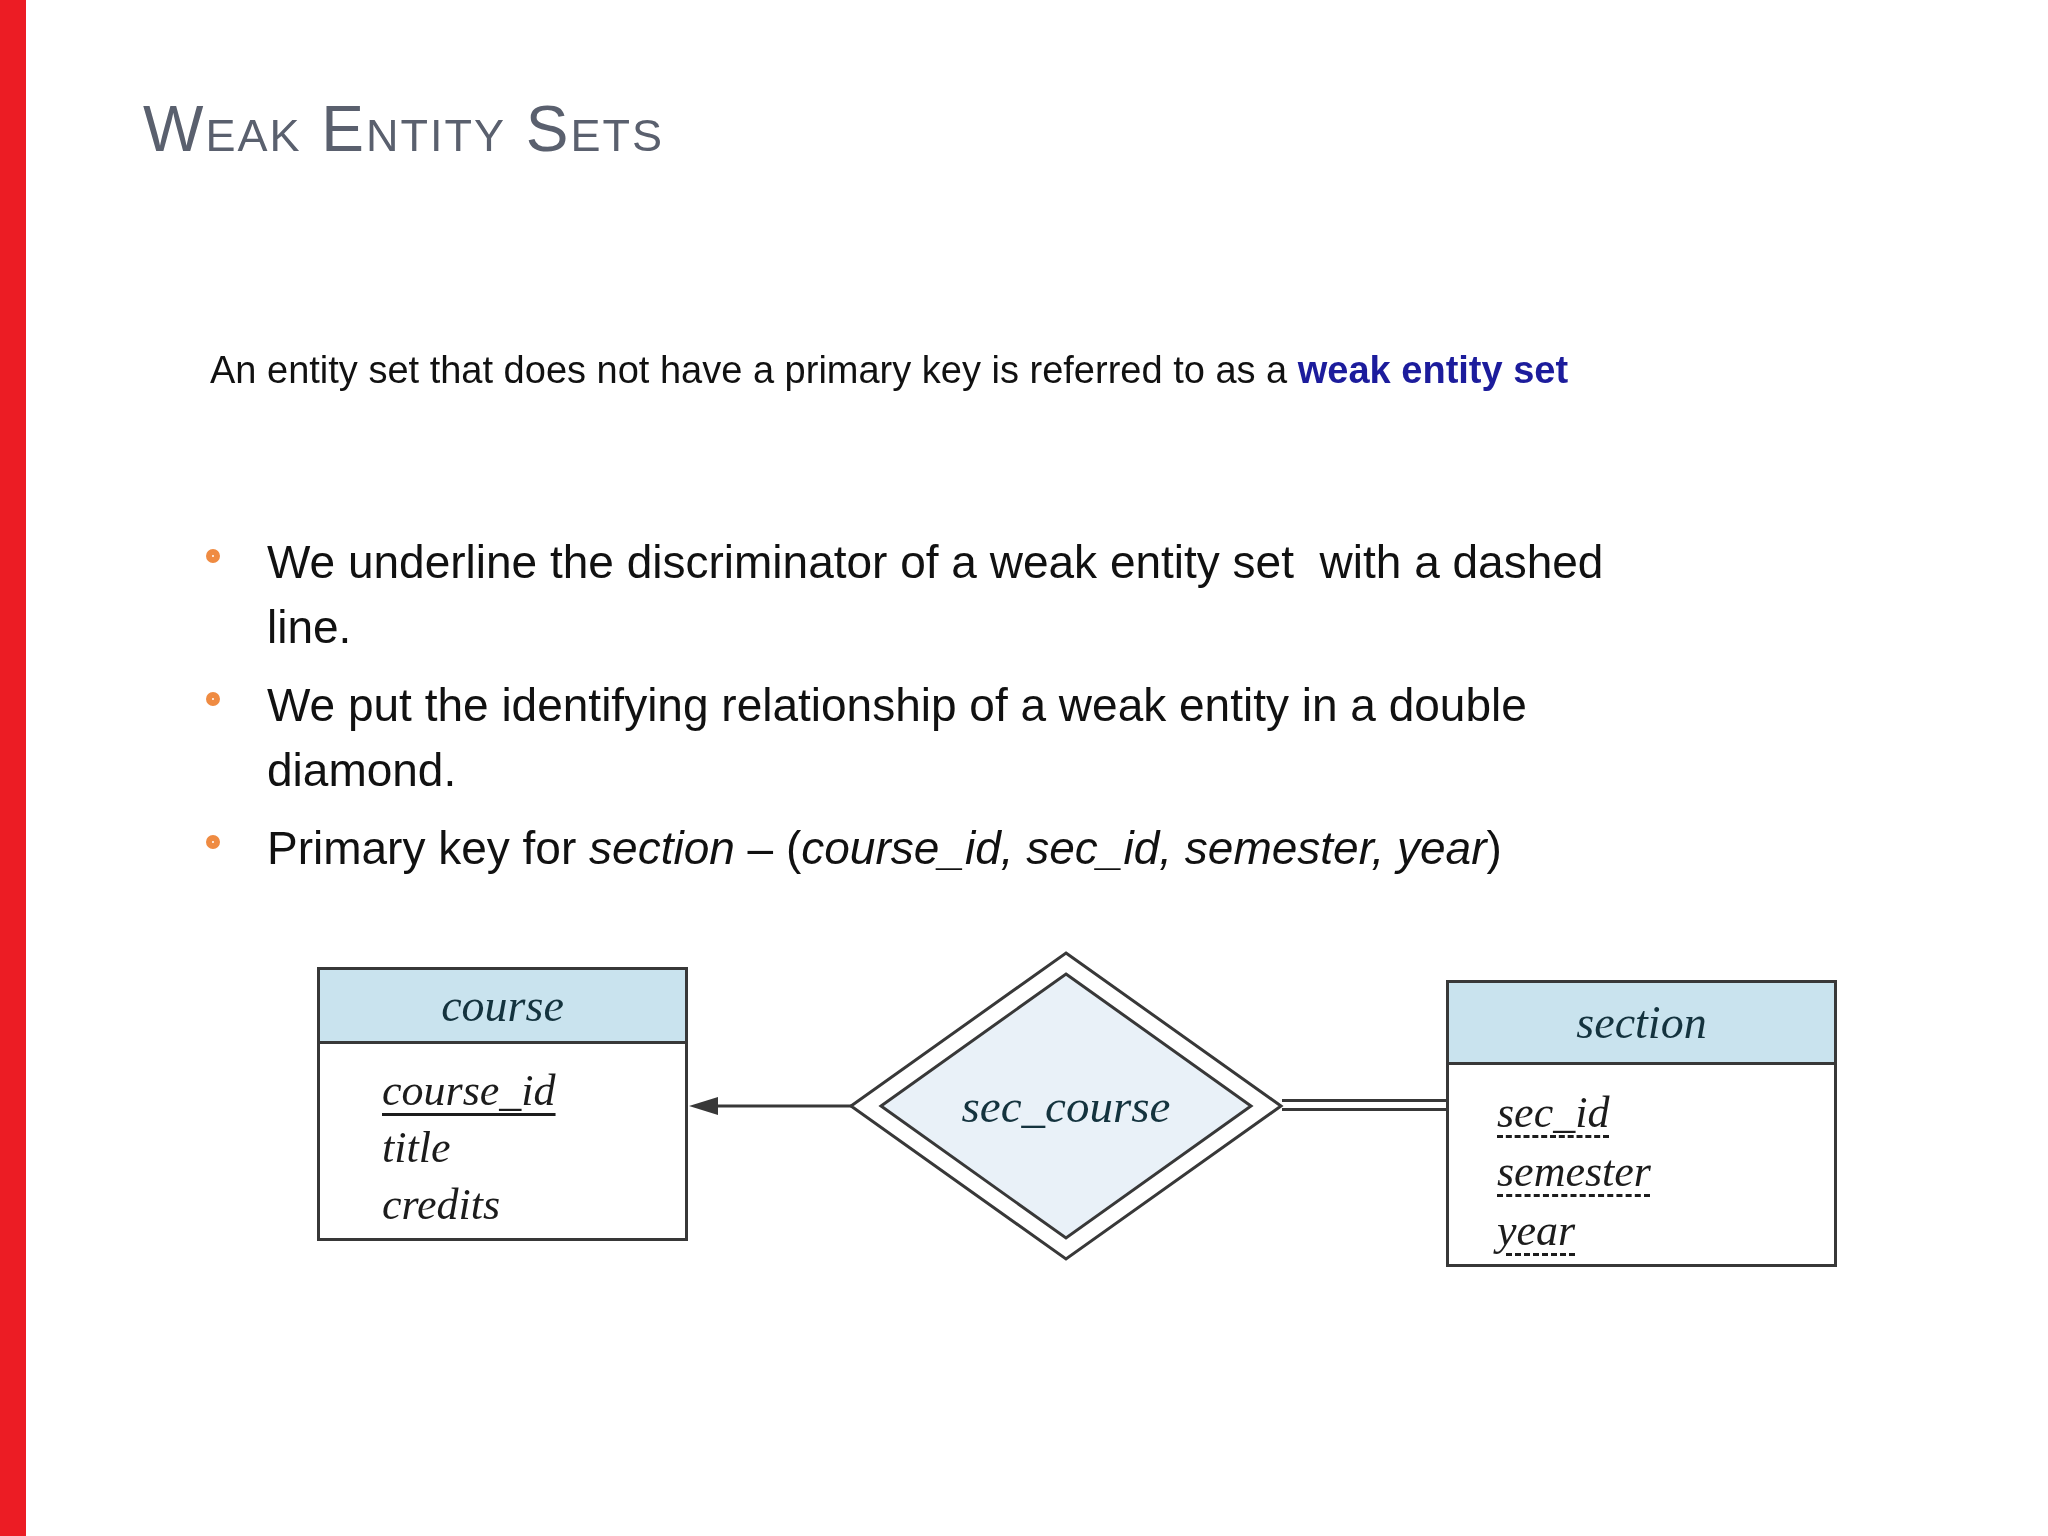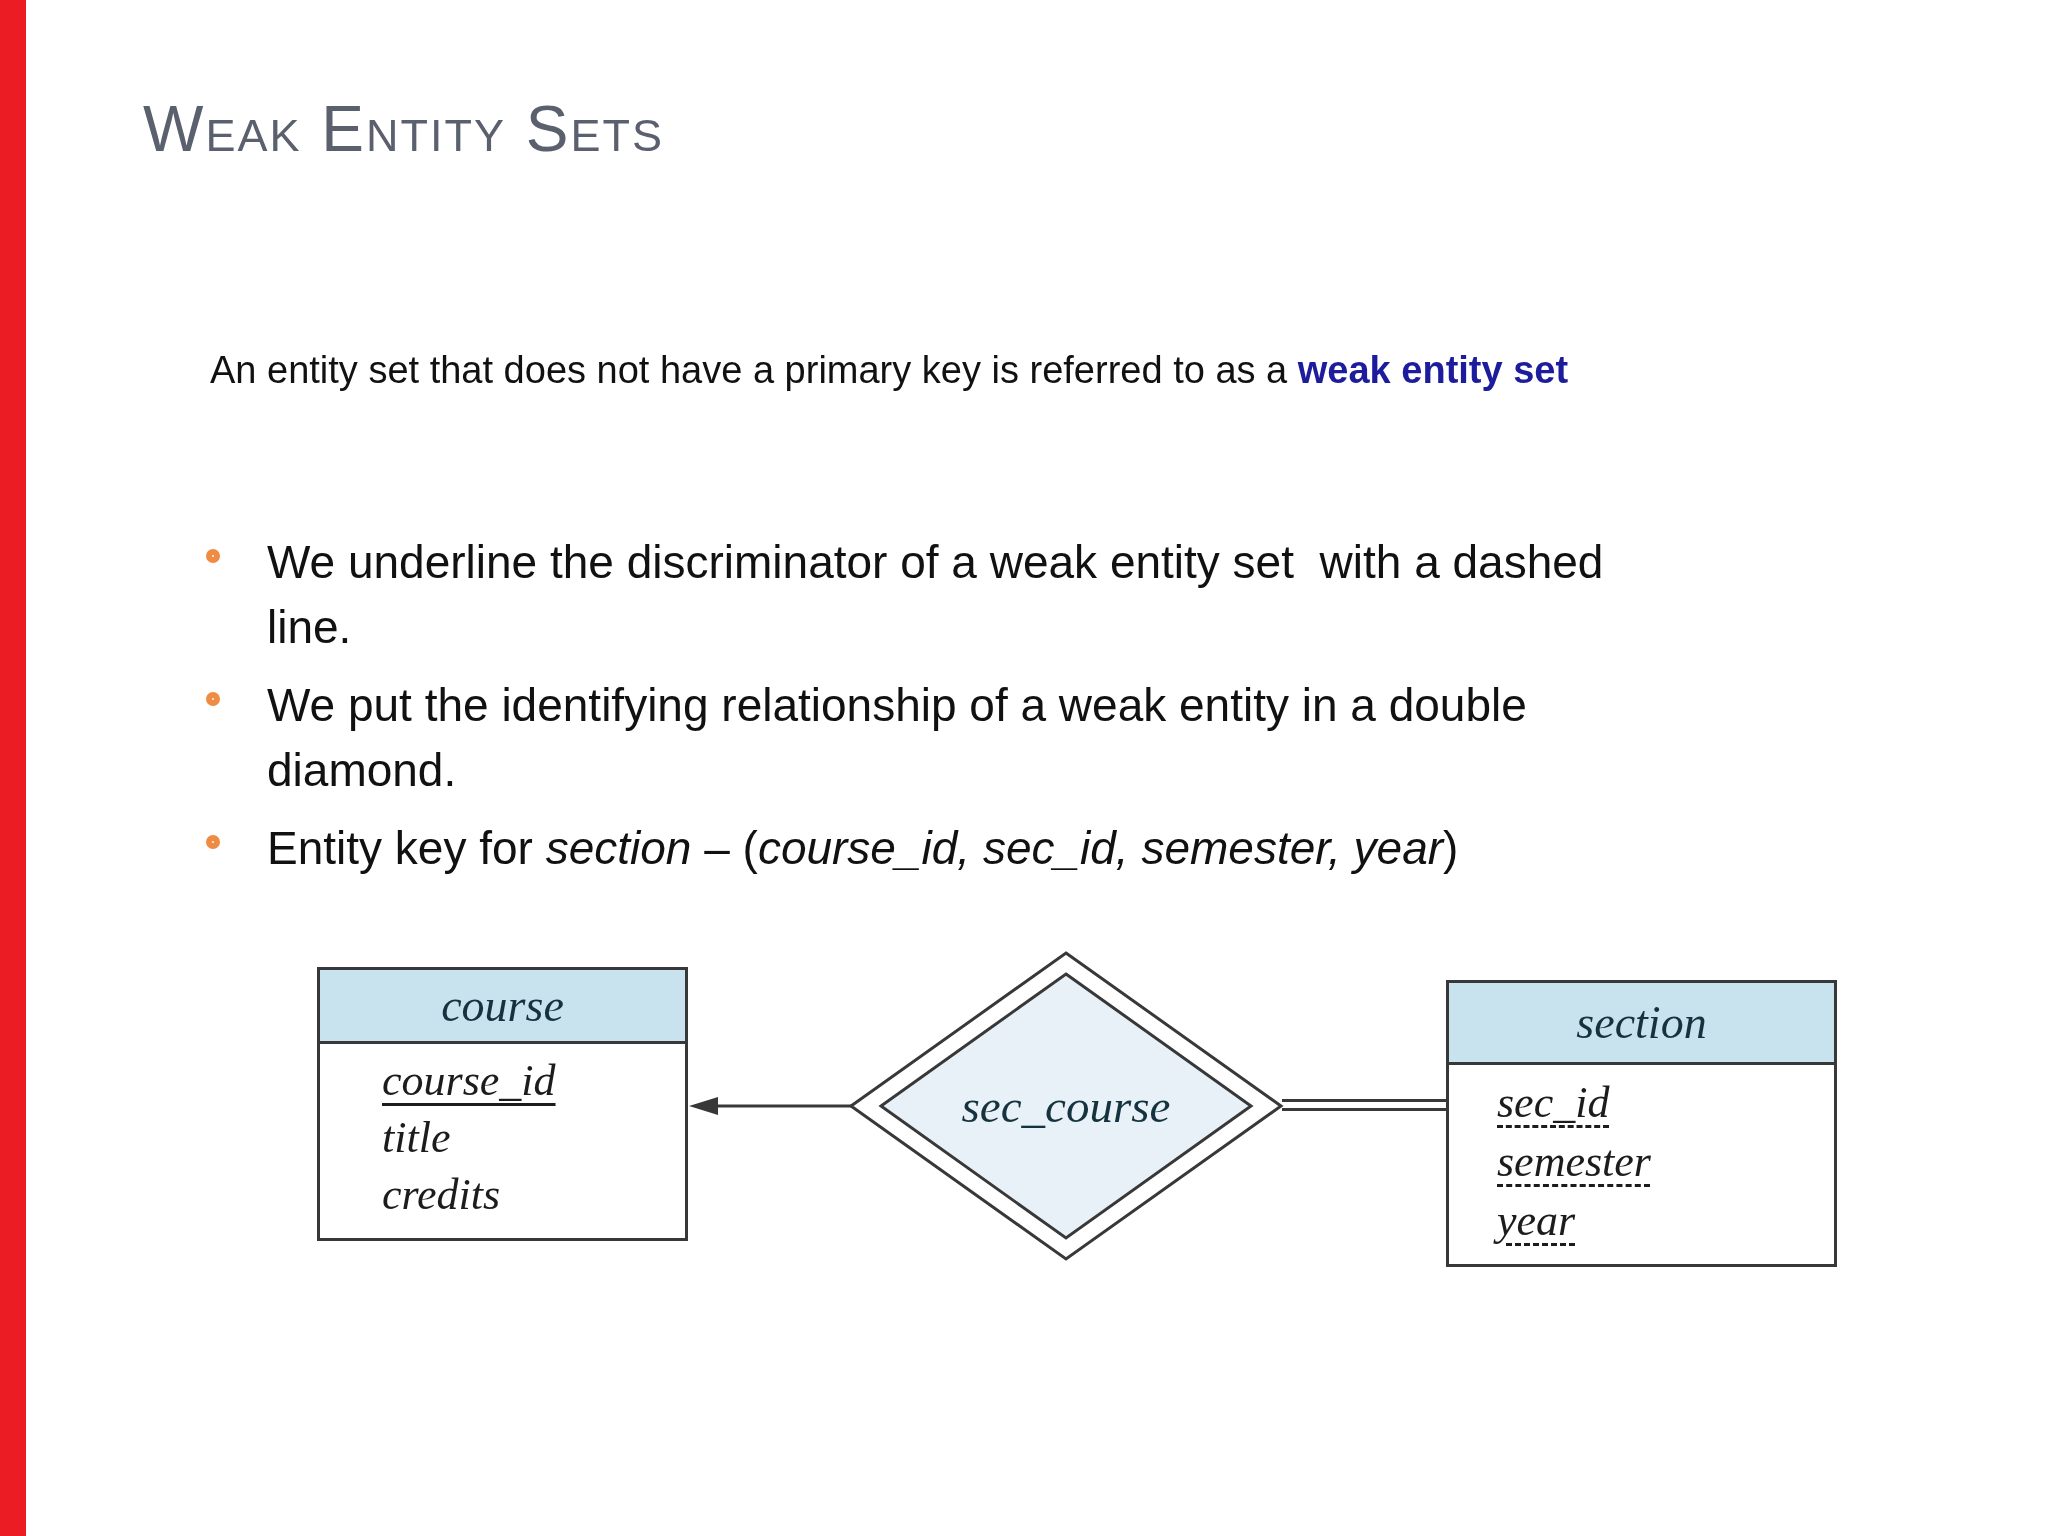--- a/index.html
+++ b/index.html
@@ -61,21 +61,21 @@
   .entity-course{left:317px;top:17px;width:371px;height:274px;}
   .entity-section{left:1446px;top:30px;width:391px;height:287px;}
   .entity-header{
     display:flex;align-items:center;justify-content:center;
     background:var(--entity-header-fill);
     border-bottom:3px solid var(--diagram-border);
     font-size:46px;color:var(--entity-name-text);
   }
   .entity-course .entity-header{height:74px;}
   .entity-section .entity-header{height:82px;}
-  .entity-body{padding-top:8px;font-size:44px;color:var(--attr-text);}
+  .entity-body{padding-top:8px;font-size:44px;color:var(--attr-text);margin-top:10px;}
   .entity-course .entity-body{padding-left:62px;line-height:57px;}
   .entity-section .entity-body{padding-left:48px;line-height:59px;}
   .u-solid{text-decoration:underline;text-decoration-style:solid;text-decoration-thickness:3px;text-underline-offset:8px;}
   .u-dashed{text-decoration:underline;text-decoration-style:dashed;text-decoration-thickness:3px;text-underline-offset:8px;}
 
   .diamond-wrap{
     position:absolute;left:848px;top:0;width:436px;height:312px;
     display:flex;align-items:center;justify-content:center;
   }
   .diamond-wrap svg{position:absolute;left:0;top:0;}
@@ -119,21 +119,21 @@
       <div class="marker-col">
           <div class="ring"></div>
         </div>
       <div class="bullet-text"><span>We put the identifying relationship of a weak entity in a double
 diamond.</span></div>
     </li>
     <li class="bullet">
       <div class="marker-col">
           <div class="ring"></div>
         </div>
-      <div class="bullet-text"><span>Entity key for </span><span class="it">section</span><span> – (</span><span class="it">course_id, sec_id, semester, year</span><span>)</span></div>
+      <div class="bullet-text"><span>Primary key for </span><span class="it">section</span><span> – (</span><span class="it">course_id, sec_id, semester, year</span><span>)</span></div>
     </li>
   </ul>
 
   <div class="diagram">
 
     <div class="entity entity-course">
       <div class="entity-header">
         <span>course</span>
       </div>
       <div class="entity-body">

